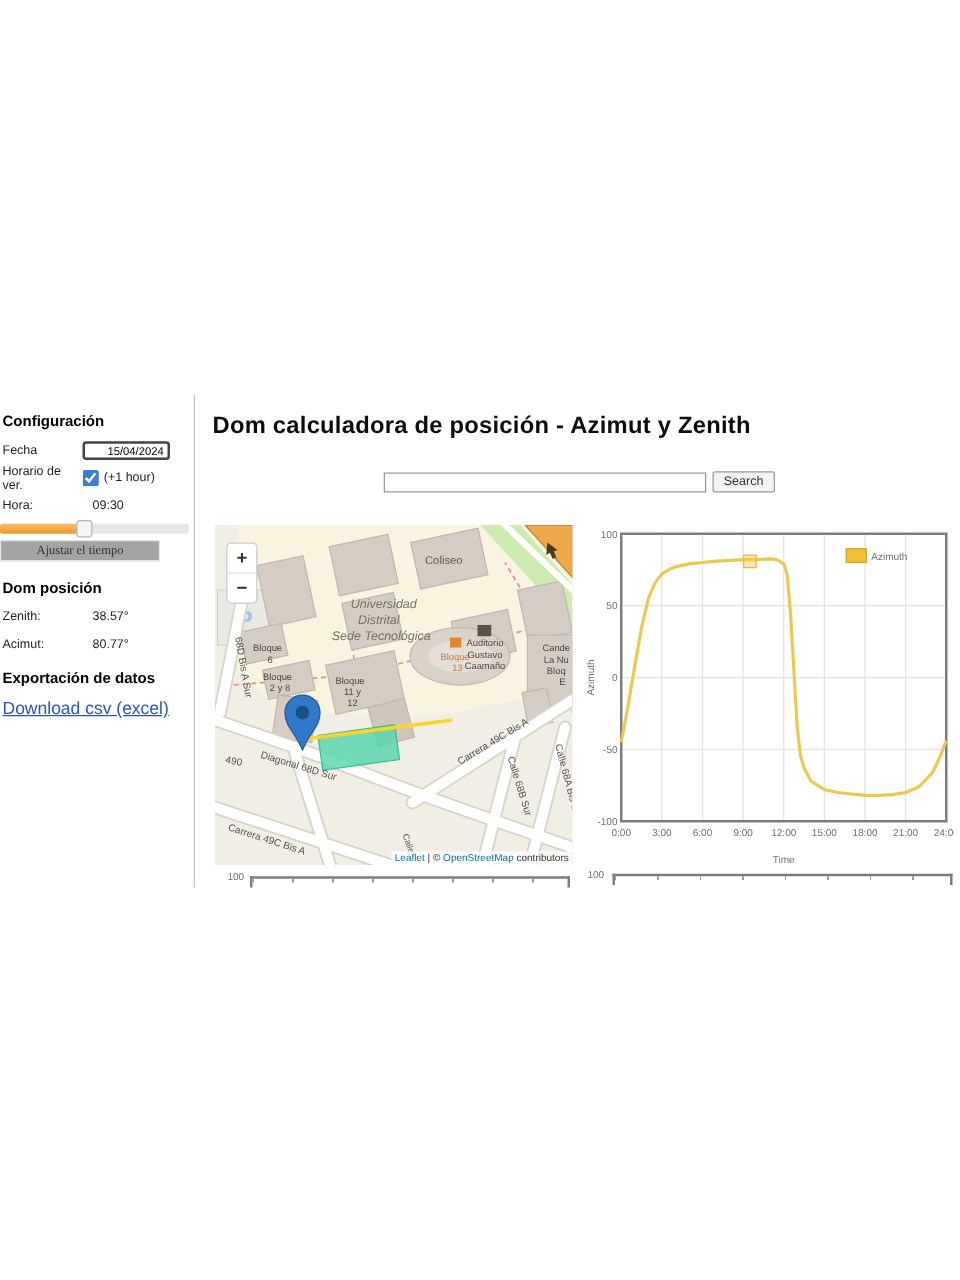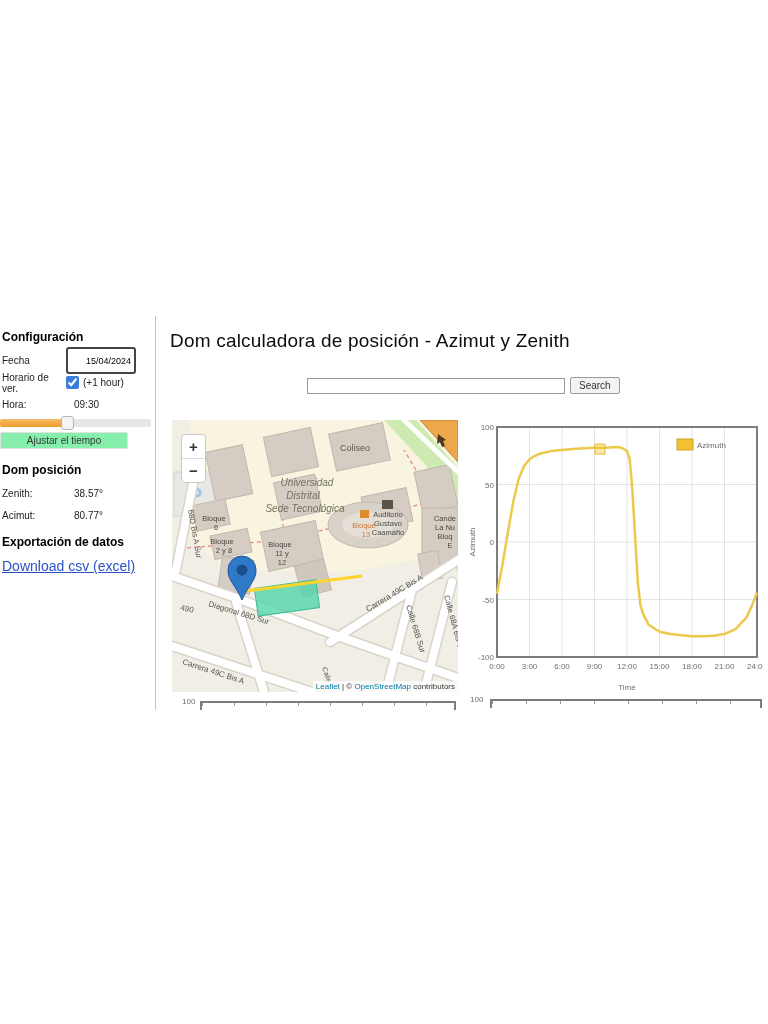--- a/index.html
+++ b/index.html
@@ -5,31 +5,31 @@
   * { margin:0; padding:0; box-sizing:border-box; }
   body { width:768px; height:1024px; background:#ffffff; font-family:"Liberation Sans", sans-serif; position:relative; overflow:hidden; }
   .page { position:absolute; left:0; top:0; width:768px; height:1024px; }
 
   
   .sidebar { position:absolute; left:0; top:330px; width:153px; font-size:10px; color:#222; }
   .divider { position:absolute; left:155px; top:316px; width:1px; height:394px; background:#c3c3c3; }
   .sb-h { font-size:12px; font-weight:bold; color:#000; margin:0 0 9px 2px; }
   .sb-row { display:flex; align-items:center; margin:0 0 7px 2px; height:15px; }
   .sb-row .lbl { width:64px; }
-  .date-input { width:70px; height:27px; border:2px solid #444; border-radius:3px; font-size:9px; text-align:right; padding-right:3px; font-family:"Liberation Sans",sans-serif; }
+  .date-input { width:70px; height:15px; border:2px solid #444; border-radius:3px; font-size:9px; text-align:right; padding-right:3px; font-family:"Liberation Sans",sans-serif; }
   .cbx { width:13px; height:13px; accent-color:#3b7dd8; margin-right:4px; }
   .slider { position:relative; width:151px; height:8px; background:#e6e6e6; border-radius:2px; margin:4px 0 5px 0; }
   .slider-fill { position:absolute; left:0; top:0; height:8px; background:linear-gradient(#f6bc66,#ef9b2d); border-radius:2px; }
   .slider-thumb { position:absolute; top:-3px; width:13px; height:14px; background:#f4f4f4; border:1px solid #b5b5b5; border-radius:3px; }
-  .sb-btn { width:128px; height:17px; background:#86efac; border:1px solid #e2e2e2; font-size:10px; color:#333; font-family:Liberation Sans, sans-serif; }
+  .sb-btn { width:128px; height:17px; background:#a3a3a3; border:1px solid #e2e2e2; font-size:10px; color:#333; font-family:Liberation Serif, serif; }
   .sb-val { margin-left:8px;text-align:center; }
   .dl-link { color:#2b51c7; text-decoration:underline; font-size:14px; }
 
   
-  .title { position:absolute; left:170px; top:330px; font-size:19px; font-weight:normal; color:#0d0d0d; letter-spacing:0.2px; }
+  .title { position:absolute; left:170px; top:330px; font-size:19px; font-weight:bold; color:#0d0d0d; letter-spacing:0.2px; }
   .search-wrap { position:absolute; left:307px; top:377px; display:flex; align-items:center; }
   .search-input { width:258px; height:16px; border:1px solid #999; font-size:10px; padding:0 3px; font-family:"Liberation Sans",sans-serif; }
   .search-btn { margin-left:5px; height:17px; font-size:10px; padding:0 8px; background:#f3f3f3; border:1px solid #9a9a9a; border-radius:2px; font-family:"Liberation Sans",sans-serif; color:#333; }
   .example { position:absolute; left:240px; top:396px; width:440px; text-align:center; font-size:8px; color:#3a3a3a; }
 
   
   .map { position:absolute; left:172px; top:420px; width:286px; height:272px; background:#f1eee6; overflow:hidden; }
   .map svg { position:absolute; left:0; top:0; }
   .zoomctl { position:absolute; left:9px; top:14px; width:25px; height:49px; background:#fff; border:1px solid #c9c9c9; border-radius:4px; z-index:5; }
   .zoomctl div { width:100%; height:24px; text-align:center; font-size:15px; font-weight:bold; color:#333; line-height:24px; cursor:pointer; }

